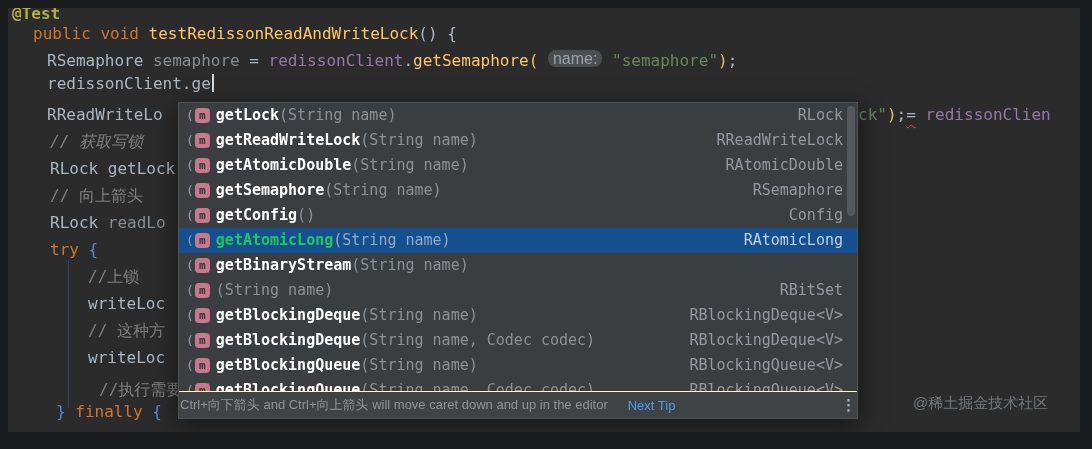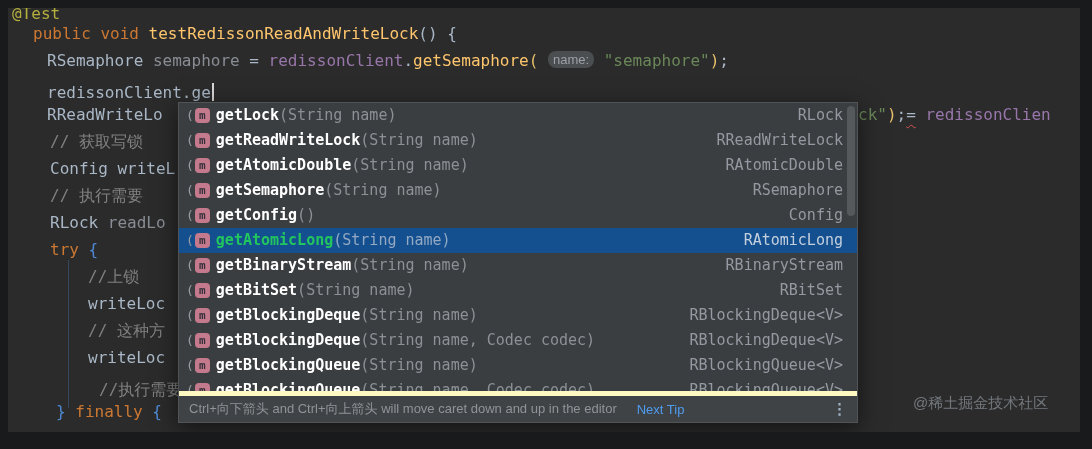--- a/index.html
+++ b/index.html
@@ -1,58 +1,58 @@
 <!DOCTYPE html>
 <html><head>
 <meta charset="utf-8">
 <style>
   html,body{margin:0;padding:0;}
   body{width:1092px;height:449px;position:relative;overflow:hidden;background:#191A1C;}
   .editor{position:absolute;left:8px;top:8px;width:1072px;height:424px;background:#2B2B2B;overflow:hidden;}
   .code-line{position:absolute;white-space:pre;font:16px/27px "DejaVu Sans Mono","Liberation Mono",monospace;height:27px;}
   .txt{color:#A9B7C6}.kw{color:#CC7832}.fn{color:#FFC66D}.str{color:#6A8759}.cmt{color:#808080}
-  .fld{color:#9876AA}.dim{color:#888D94}.ann{color:#B5AF3E;}.par{color:#E8BF6A}.br{color:#4E8AD4}
+  .fld{color:#9876AA}.dim{color:#888D94}.ann{color:#B5AF3E;font-weight:bold;}.par{color:#E8BF6A}.br{color:#4E8AD4}
   .err{color:#A9B7C6;text-decoration:underline;text-decoration-style:wavy;text-decoration-color:#D25252;text-decoration-thickness:1px;text-underline-offset:4px;}
-  .chip{display:inline-block;background:#4A4E50;color:#9DA1A6;border-radius:8px;font-family:"Liberation Sans",sans-serif;font-size:13px;line-height:17px;padding:0 5px;vertical-align:2px;}
+  .chip{display:inline-block;background:#4A4E50;color:#9DA1A6;border-radius:8px;font-family:"Liberation Sans",sans-serif;font-size:16px;line-height:17px;padding:0 5px;vertical-align:2px;}
   .caret{display:inline-block;width:2px;height:18px;background:#D6D6D6;vertical-align:-3px;margin-left:1px;}
   .indent-guide{position:absolute;left:60px;top:252px;width:1px;height:148px;background:#3E5C7E;opacity:.6;}
   .watermark{position:absolute;left:905px;top:386px;color:#73787D;font:15px "Liberation Sans",sans-serif;text-align:center;}
 
   .popup{position:absolute;left:170px;top:94px;width:680px;background:#3B3E41;border:1px solid #505456;box-sizing:border-box;box-shadow:0 6px 22px rgba(0,0,0,.55);}
   .plist{position:relative;height:288px;overflow:hidden;}
   .prow{height:25px;display:flex;align-items:center;font:15px/25px "DejaVu Sans Mono","Liberation Mono",monospace;padding:0 14px 0 7px;}
   .prow.sel{background:#14508F;}
   .iconwrap{display:flex;align-items:center;margin-right:6px;}
   .picon-paren{color:#9A9EA2;font:13px/25px "DejaVu Sans Mono",monospace;margin-right:1px;}
   .picon{width:15px;height:15px;border-radius:4px;background:#C4798C;color:#35313A;font:bold 11px/15px "DejaVu Sans Mono",monospace;text-align:center;}
   .pname{color:#ffffff;font-weight:bold;}
   .pparams{color:#8C9196;}
   .ptype{margin-left:auto;color:#9599A1;}
   .sel .pname{color:#22c55e;}
   .sel .pparams{color:#93A9C4;}
   .sel .ptype{color:#C4CFDE;}
   .pscroll{position:absolute;right:2px;top:3px;width:8px;height:110px;background:#56595C;border-radius:4px;}
-  .pfoot{height:26px;border-top:5px solid #fef9c3;background:#3F4345;display:flex;align-items:center;padding:0 10px;font:13px "Liberation Sans",sans-serif;color:#8F9499;}
+  .pfoot{height:26px;border-top:1px solid #fef9c3;background:#3F4345;display:flex;align-items:center;padding:0 1px;font:13px "Liberation Sans",sans-serif;color:#8F9499;}
   .pfoot .link{color:#4E9CF0;margin-left:20px;cursor:pointer;}
   .pfoot .dots{margin-left:auto;color:#9FB2C6;font-size:15px;font-weight:bold;}
 </style>
 </head>
 <body>
 
 <div class="editor">
   <div id="code-lines">
       <div class="code-line" style="left: 4px; top: -8px;"><span class="ann">@Test</span></div>
       <div class="code-line" style="left: 4px; top: 12px; margin-left: 21px;"><span class="kw">public void </span><span class="fn">testRedissonReadAndWriteLock</span><span class="txt">() {</span></div>
       <div class="code-line" style="left: 39px; top: 39px;"><span class="txt">RSemaphore </span><span class="dim">semaphore</span><span class="txt"> = </span><span class="fld">redissonClient</span><span class="txt">.</span><span class="fn">getSemaphore</span><span class="par">( </span><span class="chip">name:</span><span class="txt"> </span><span class="str">"semaphore"</span><span class="par">)</span><span class="txt">;</span></div>
-      <div class="code-line" style="left: 39px; top: 71px; text-align: right;"><span class="txt">redissonClient.ge</span><span class="caret"></span></div>
+      <div class="code-line" style="left: 39px; top: 62px; text-align: right;"><span class="txt">redissonClient.ge</span><span class="caret"></span></div>
       <div class="code-line" style="left: 39px; top: 93px;"><span class="txt">RReadWriteLo</span></div>
       <div class="code-line" style="left: 850px; top: 93px;"><span class="str">ck"</span><span class="par">)</span><span class="txt">;</span><span class="err">=</span><span class="txt"> </span><span class="fld">redissonClien</span></div>
-      <div class="code-line" style="left: 42px; top: 120px;"><span class="cmt">// 获取写锁</span></div>
-      <div class="code-line" style="left: 42px; top: 147px;"><span class="txt">Config writeL</span></div>
-      <div class="code-line" style="left: 42px; top: 174px;"><span class="cmt">// 执行需要</span></div>
+      <div class="code-line" style="left: 42px; top: 120px; font-style: italic;"><span class="cmt">// 获取写锁</span></div>
+      <div class="code-line" style="left: 42px; top: 147px;"><span class="txt">RLock getLock</span></div>
+      <div class="code-line" style="left: 42px; top: 174px;"><span class="cmt">// 向上箭头</span></div>
       <div class="code-line" style="left: 42px; top: 201px;"><span class="txt">RLock </span><span class="dim">readLo</span></div>
       <div class="code-line" style="left: 42px; top: 228px;"><span class="kw">try </span><span class="br">{</span></div>
       <div class="code-line" style="left: 80px; top: 255px;"><span class="cmt">//上锁</span></div>
       <div class="code-line" style="left: 80px; top: 282px;"><span class="txt">writeLoc</span></div>
       <div class="code-line" style="left: 80px; top: 309px;"><span class="cmt">// 这种方</span></div>
       <div class="code-line" style="left: 80px; top: 336px;"><span class="txt">writeLoc</span></div>
       <div class="code-line" style="left: 80px; top: 368px; margin-left: 11px;"><span class="cmt">//执行需要</span></div>
       <div class="code-line" style="left: 48px; top: 390px;"><span class="br">} </span><span class="kw">finally </span><span class="br">{</span></div>
     </div>
   <div class="indent-guide"></div>
@@ -113,28 +113,26 @@
     <span class="pparams">(String name)</span>
     <span class="ptype">RAtomicLong</span>
   </div>
         <div class="prow">
     <span class="iconwrap">
             <span class="picon-paren">(</span>
             <span class="picon">m</span>
           </span>
     <span class="pname">getBinaryStream</span>
     <span class="pparams">(String name)</span>
-    <span class="ptype">RBinaryStream</span>
   </div>
         <div class="prow">
     <span class="iconwrap">
             <span class="picon-paren">(</span>
             <span class="picon">m</span>
           </span>
-    <span class="pname">getBitSet</span>
     <span class="pparams">(String name)</span>
     <span class="ptype">RBitSet</span>
   </div>
         <div class="prow">
     <span class="iconwrap">
             <span class="picon-paren">(</span>
             <span class="picon">m</span>
           </span>
     <span class="pname">getBlockingDeque</span>
     <span class="pparams">(String name)</span>

